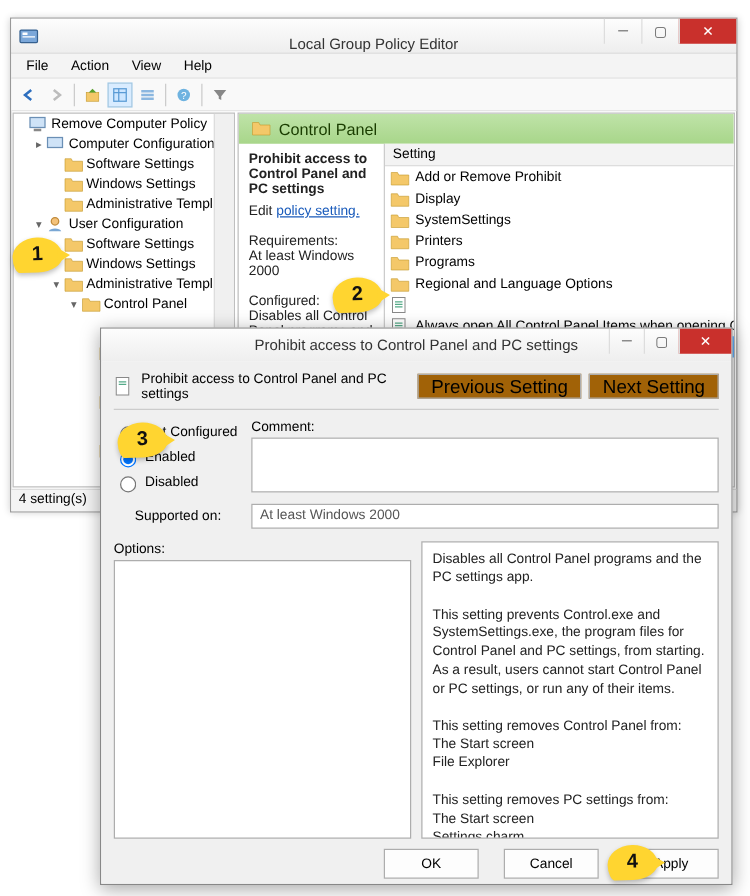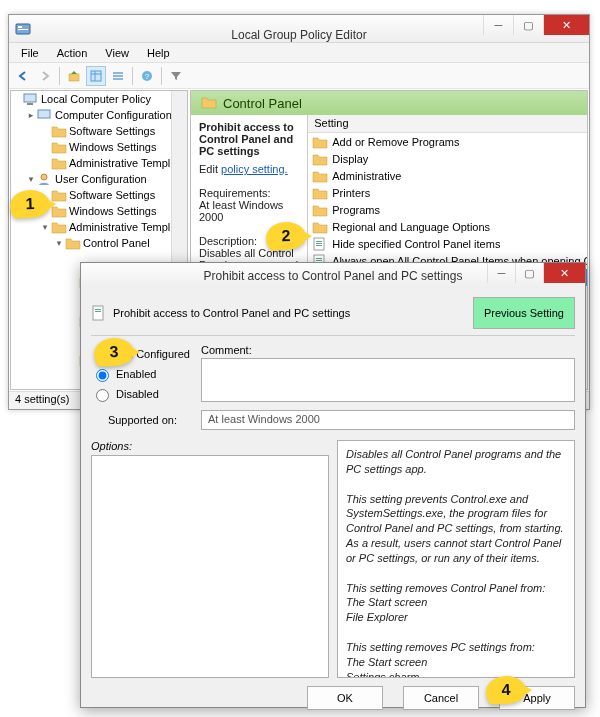--- a/index.html
+++ b/index.html
@@ -62,32 +62,32 @@
   }
   .polwin .titlebar { height:26px; background:linear-gradient(#fdfdfd,#eee); position:relative; display:flex; align-items:center; }
   .polwin .titlebar .title { position:absolute; left:0; right:0; text-align:center; font-size:12px; color:#333; }
   .polwin .winbtns { position:absolute; right:0; top:0; display:flex; }
   .polwin .winbtn { width:28px; height:20px; border-left:1px solid #ddd; display:flex; align-items:center; justify-content:center; color:#555; }
   .polwin .winbtn.close { background:#c9302c; color:#fff; width:42px; }
   .polwin .content { position:absolute; top:26px; bottom:0; left:0; right:0; background:#f0f0f0; padding:8px 10px; }
   .polwin .hdrrow { display:flex; align-items:center; margin-bottom:6px; }
   .polwin .hdrrow .picon { width:16px; height:16px; margin-right:6px; }
   .polwin .hdrrow .ptitle { flex:1; font-size:11px; }
-  .polwin .navbtn { height:32px; padding:0 10px; background:#86efac; border:1px solid #adadad; margin-left:6px; font-size:11px; display:flex; align-items:center; }
+  .polwin .navbtn { height:20px; padding:0 10px; background:#a16207; border:1px solid #adadad; margin-left:6px; font-size:15px; display:flex; align-items:center; }
   .polwin .sep { height:1px; background:#ccc; margin:4px 0 8px; }
   .polwin .radiorow { display:flex; align-items:flex-start; }
   .polwin .radios { width:110px; }
   .polwin .radios label { display:flex; align-items:center; height:20px; font-size:11px; gap:4px; }
   .polwin .comment { flex:1; }
   .polwin .comment .lbl { font-size:11px; margin-bottom:2px; }
   .polwin .comment textarea { width:100%; height:44px; resize:none; border:1px solid #adadad; font-size:11px; padding:3px; background:#fff; }
   .polwin .supported { display:flex; align-items:center; margin-top:6px; }
   .polwin .supported .lbl { width:110px; text-align:right; padding-right:24px; font-size:11px; }
   .polwin .supported .box { flex:1; height:20px; border:1px solid #adadad; background:#fff; padding:2px 6px; font-size:11px; color:#555; }
-  .polwin .panes { display:flex; gap:8px; margin-top:10px;font-style:italic; }
+  .polwin .panes { display:flex; gap:8px; margin-top:10px; }
   .polwin .panes .col { flex:1; display:flex; flex-direction:column; }
   .polwin .panes .plbl { font-size:11px; margin-bottom:3px; }
   .polwin .panes .box { flex:1; border:1px solid #adadad; background:#fff; padding:6px 8px; font-size:11px; color:#222; overflow:hidden; line-height:1.35; }
   .polwin .btnrow { display:flex; justify-content:flex-end; gap:20px; margin-top:8px; }
   .polwin .btnrow button { height:24px; width:76px; background:#fdfdfd; border:1px solid #adadad; font-size:11px; }
 
   
   .callout {
     position:absolute; width:40px; height:28px; background:#ffd530;
     border-radius:50% 50% 50% 6px / 55% 55% 45% 45%;
@@ -181,21 +181,21 @@
 
     <div class="tree">
       <ul>
         <li class="ind1">
             <div class="row">
               <span class="exp"></span>
               <span class="ficon"><svg viewBox="0 0 16 14">
                   <rect x="1" y="2" width="12" height="8" fill="#cfe3f7" stroke="#6a8fb5"></rect>
                   <rect x="4" y="11" width="6" height="2" fill="#888"></rect>
                 </svg></span>
-              <span class="lbl">Local Computer Policy</span>
+              <span class="lbl">Remove Computer Policy</span>
             </div>
           </li>
         <li class="ind2">
             <div class="row">
               <span class="exp">▸</span>
               <span class="ficon"><svg viewBox="0 0 16 14">
                   <rect x="1" y="2" width="12" height="8" fill="#cfe3f7" stroke="#6a8fb5"></rect>
                 </svg></span>
               <span class="lbl">Computer Configuration</span>
             </div>
@@ -367,45 +367,45 @@
         <span>Control Panel</span>
       </div>
       <div class="cols">
         <div class="desc">
           <b>Prohibit access to Control Panel and PC settings</b>
           <div><span>Edit </span><a href="#">policy setting.</a></div>
           <br>
           <div>Requirements:</div>
           <div>At least Windows 2000</div>
           <br>
-          <div>Description:</div>
+          <div>Configured:</div>
           <div>Disables all Control Panel programs and the PC settings</div>
           <br>
           <div>This setting prevents Control and SystemSettings.exe, the</div>
         </div>
         <div class="list">
           <div class="colhdr">Setting</div>
           <ul id="settings-items">
               <li>
                 <span class="iicon"><svg viewBox="0 0 16 14">
                     <path class="folder-svg" d="M1 3h5l1 2h8v8H1z"></path>
                   </svg></span>
-                <span>Add or Remove Programs</span>
+                <span>Add or Remove Prohibit</span>
               </li>
               <li>
                 <span class="iicon"><svg viewBox="0 0 16 14">
                     <path class="folder-svg" d="M1 3h5l1 2h8v8H1z"></path>
                   </svg></span>
                 <span>Display</span>
               </li>
               <li>
                 <span class="iicon"><svg viewBox="0 0 16 14">
                     <path class="folder-svg" d="M1 3h5l1 2h8v8H1z"></path>
                   </svg></span>
-                <span>Administrative</span>
+                <span>SystemSettings</span>
               </li>
               <li>
                 <span class="iicon"><svg viewBox="0 0 16 14">
                     <path class="folder-svg" d="M1 3h5l1 2h8v8H1z"></path>
                   </svg></span>
                 <span>Printers</span>
               </li>
               <li>
                 <span class="iicon"><svg viewBox="0 0 16 14">
                     <path class="folder-svg" d="M1 3h5l1 2h8v8H1z"></path>
@@ -418,21 +418,20 @@
                   </svg></span>
                 <span>Regional and Language Options</span>
               </li>
               <li>
                 <span class="iicon"><svg viewBox="0 0 16 14">
                     <rect x="2" y="1" width="10" height="12" class="page-svg"></rect>
                     <rect x="4" y="4" width="6" height="1" fill="#5a8"></rect>
                     <rect x="4" y="6" width="6" height="1" fill="#5a8"></rect>
                     <rect x="4" y="8" width="6" height="1" fill="#5a8"></rect>
                   </svg></span>
-                <span>Hide specified Control Panel items</span>
               </li>
               <li>
                 <span class="iicon"><svg viewBox="0 0 16 14">
                     <rect x="2" y="1" width="10" height="12" class="page-svg"></rect>
                     <rect x="4" y="4" width="6" height="1" fill="#5a8"></rect>
                     <rect x="4" y="6" width="6" height="1" fill="#5a8"></rect>
                     <rect x="4" y="8" width="6" height="1" fill="#5a8"></rect>
                   </svg></span>
                 <span>Always open All Control Panel Items when opening Contro</span>
               </li>
@@ -473,20 +472,21 @@
   </div>
   <div class="content">
     <div class="hdrrow">
       <span class="picon"><svg viewBox="0 0 16 16">
             <rect x="2" y="1" width="10" height="14" class="page-svg"></rect>
             <rect x="4" y="4" width="6" height="1" fill="#5a8"></rect>
             <rect x="4" y="6" width="6" height="1" fill="#5a8"></rect>
           </svg></span>
       <span class="ptitle">Prohibit access to Control Panel and PC settings</span>
       <div class="navbtn">Previous Setting</div>
+      <div class="navbtn">Next Setting</div>
     </div>
     <div class="sep"></div>
     <div class="radiorow">
       <div class="radios">
         <label>
             <input type="radio" name="st" style="">
             <span>Not Configured</span>
           </label>
         <label>
             <input type="radio" name="st" checked="" style="">

